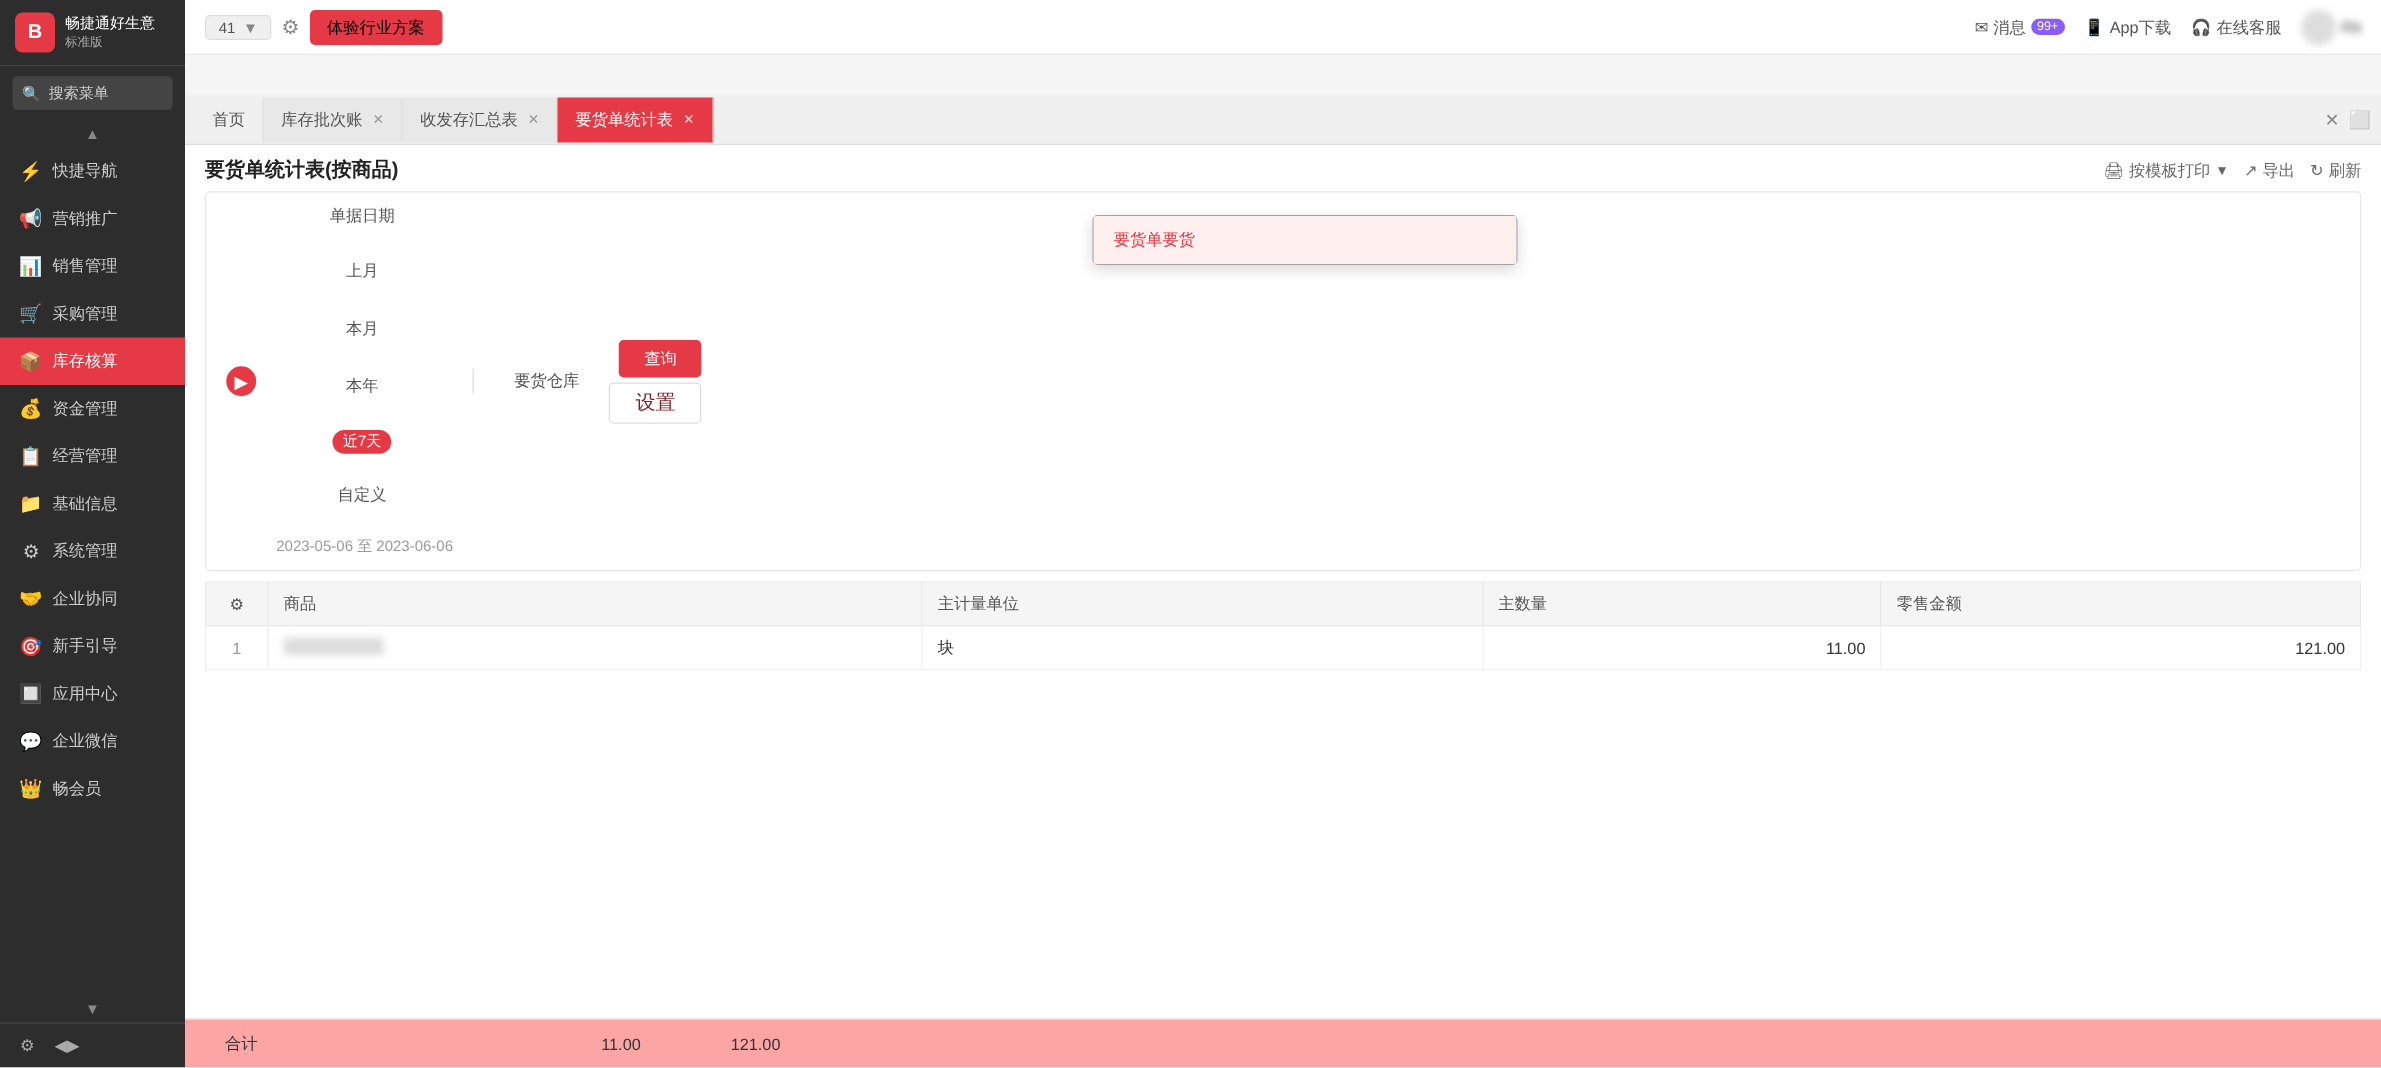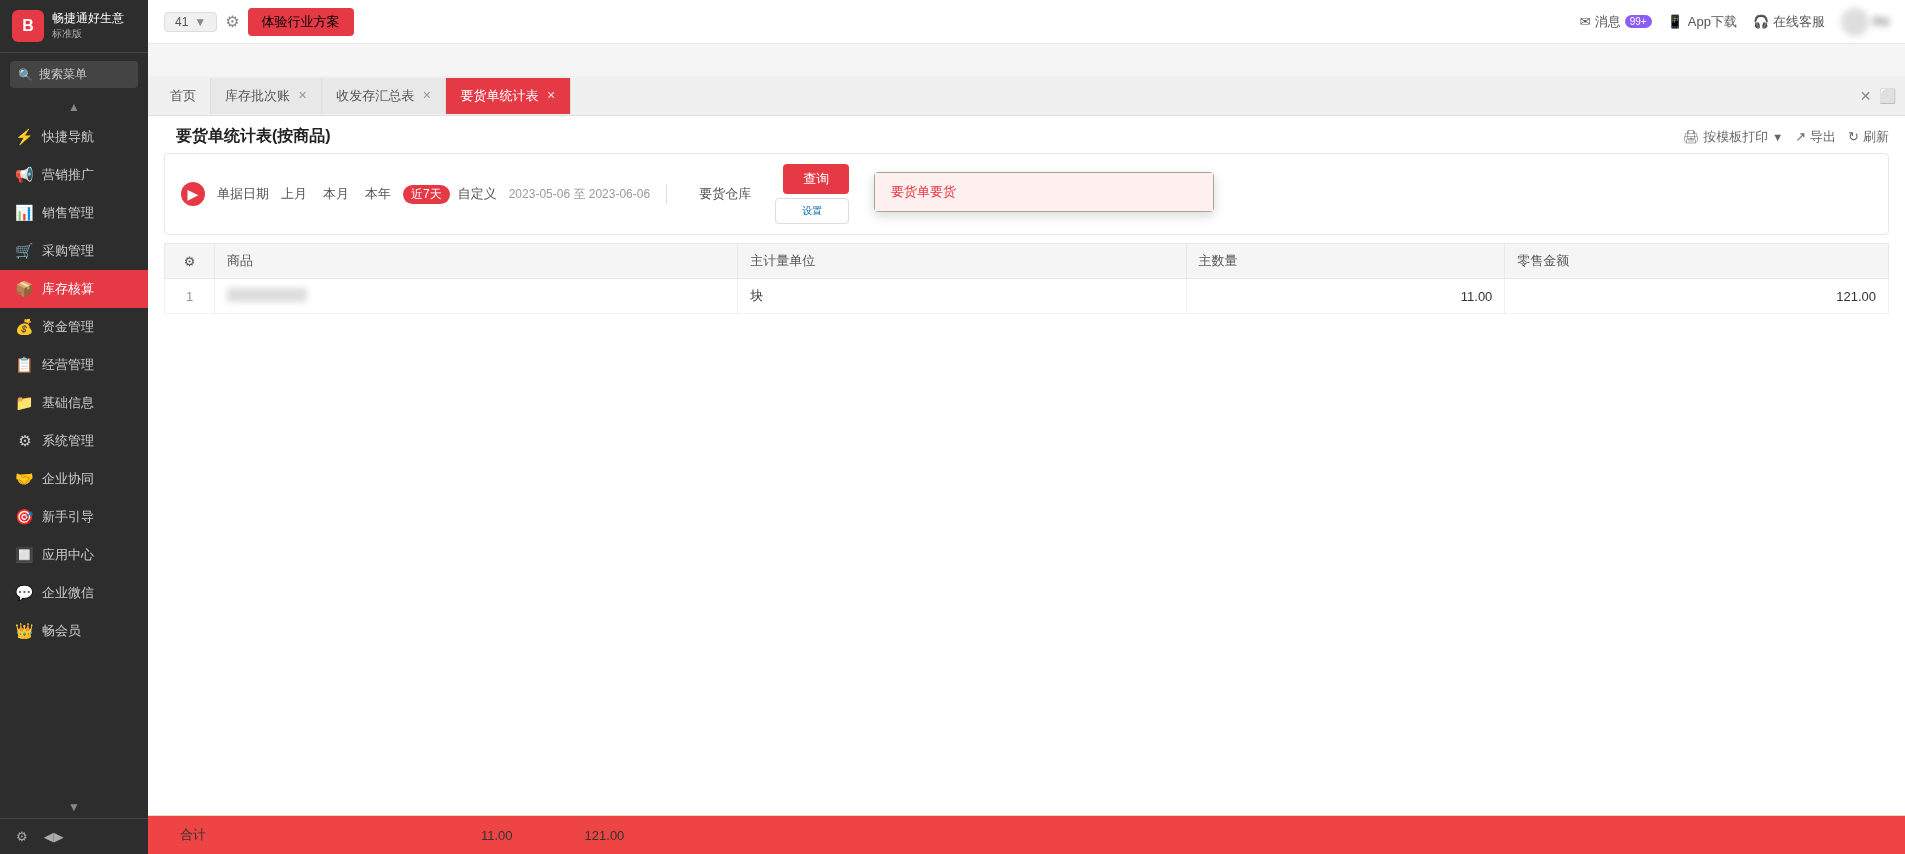--- a/index.html
+++ b/index.html
@@ -215,21 +215,20 @@
       display: flex;
       align-items: center;
       justify-content: space-between;
       padding: 10px 16px 6px;
       background: #fff;
     }
     .page-title {
       font-size: 16px;
       font-weight: bold;
       color: #222;
-      margin-left: 12px;
     }
     .page-actions {
       display: flex;
       align-items: center;
       gap: 12px;
       color: #666;
       font-size: 13px;
     }
     .page-action-btn {
       display: flex;
@@ -261,22 +260,23 @@
       align-items: center;
       justify-content: center;
       cursor: pointer;
       font-size: 14px;
       margin-right: 12px;
       flex-shrink: 0;
     }
     .filter-group {
       display: flex;
       align-items: center;
-      gap: 8px;
+      gap: 24px;
       flex-shrink: 0;
+      flex-direction: column;
     }
     .filter-label { color: #555; font-size: 13px; white-space: nowrap; }
     .date-btn {
       background: none;
       border: none;
       cursor: pointer;
       color: #555;
       font-size: 13px;
       padding: 2px 4px;
     }
@@ -343,26 +343,26 @@
       color: #fff;
       border: none;
       border-radius: 4px;
       padding: 6px 20px;
       cursor: pointer;
       font-size: 13px;
       margin-left: 16px;
     }
     .settings-btn {
       background: #fff;
-      color: #0369a1;
+      color: #7f1d1d;
       border: 1px solid #ddd;
       border-radius: 4px;
       padding: 5px 20px;
       cursor: pointer;
-      font-size: 10px;
+      font-size: 16px;
       margin-left: 8px;
       display: block;
     }
     .filter-buttons {
       display: flex;
       flex-direction: column;
       gap: 4px;
       margin-left: 16px;
     }
 
@@ -410,21 +410,21 @@
     tbody td {
       padding: 8px 12px;
       border: 1px solid #f0f0f0;
       color: #333;
     }
     tbody td:first-child { text-align: center; color: #999; }
     .col-num { text-align: right !important; }
 
     
     .summary-row {
-      background: #ef4444;
+      background: #fca5a5;
       border-top: 1px solid #e8dcc8;
       display: flex;
       align-items: center;
       padding: 10px 16px;
       font-size: 13px;
       color: #333;
       margin: 0;
     }
 
     

